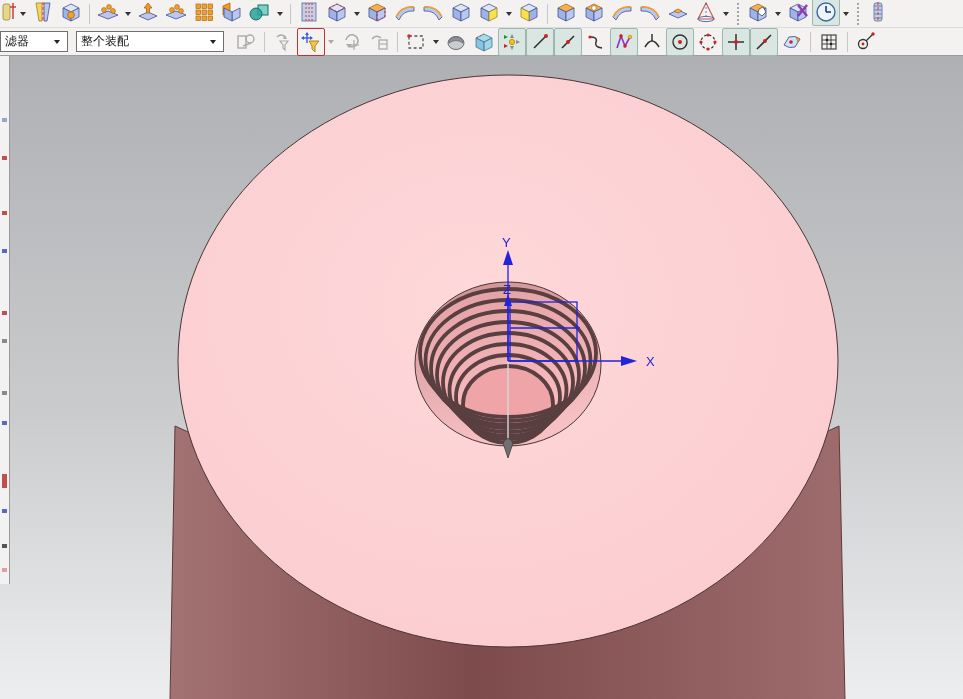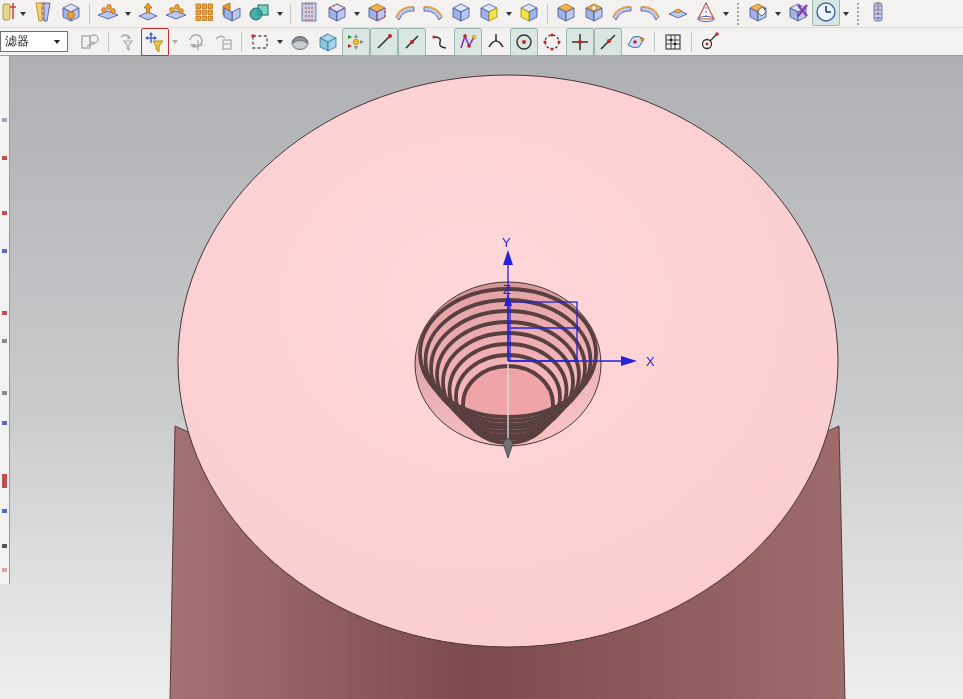--- a/index.html
+++ b/index.html
@@ -264,20 +264,24 @@
         <use href="#stud"></use>
       </svg>
     </div>
 </div>
 
 <div class="tb tb2">
   <div class="combo" style="width:58px">
     <span>滤器</span>
       <span class="dd"></span>
   </div>
+  <div class="combo" style="width:138px">
+    <span>整个装配</span>
+      <span class="dd"></span>
+  </div>
   <div class="cell">
       <svg class="i" width="22" height="22">
         <rect x="3" y="5" width="8" height="12" fill="none" stroke="#ababab" stroke-width="1.4"></rect>
         <circle cx="15" cy="8" r="4" fill="none" stroke="#ababab" stroke-width="1.4"></circle>
         <line x1="8" y1="15" x2="16" y2="12" stroke="#ababab" stroke-width="1.4"></line>
       </svg>
     </div>
   <span class="sep"></span>
   <div class="cell">
       <svg class="i" width="22" height="22">

